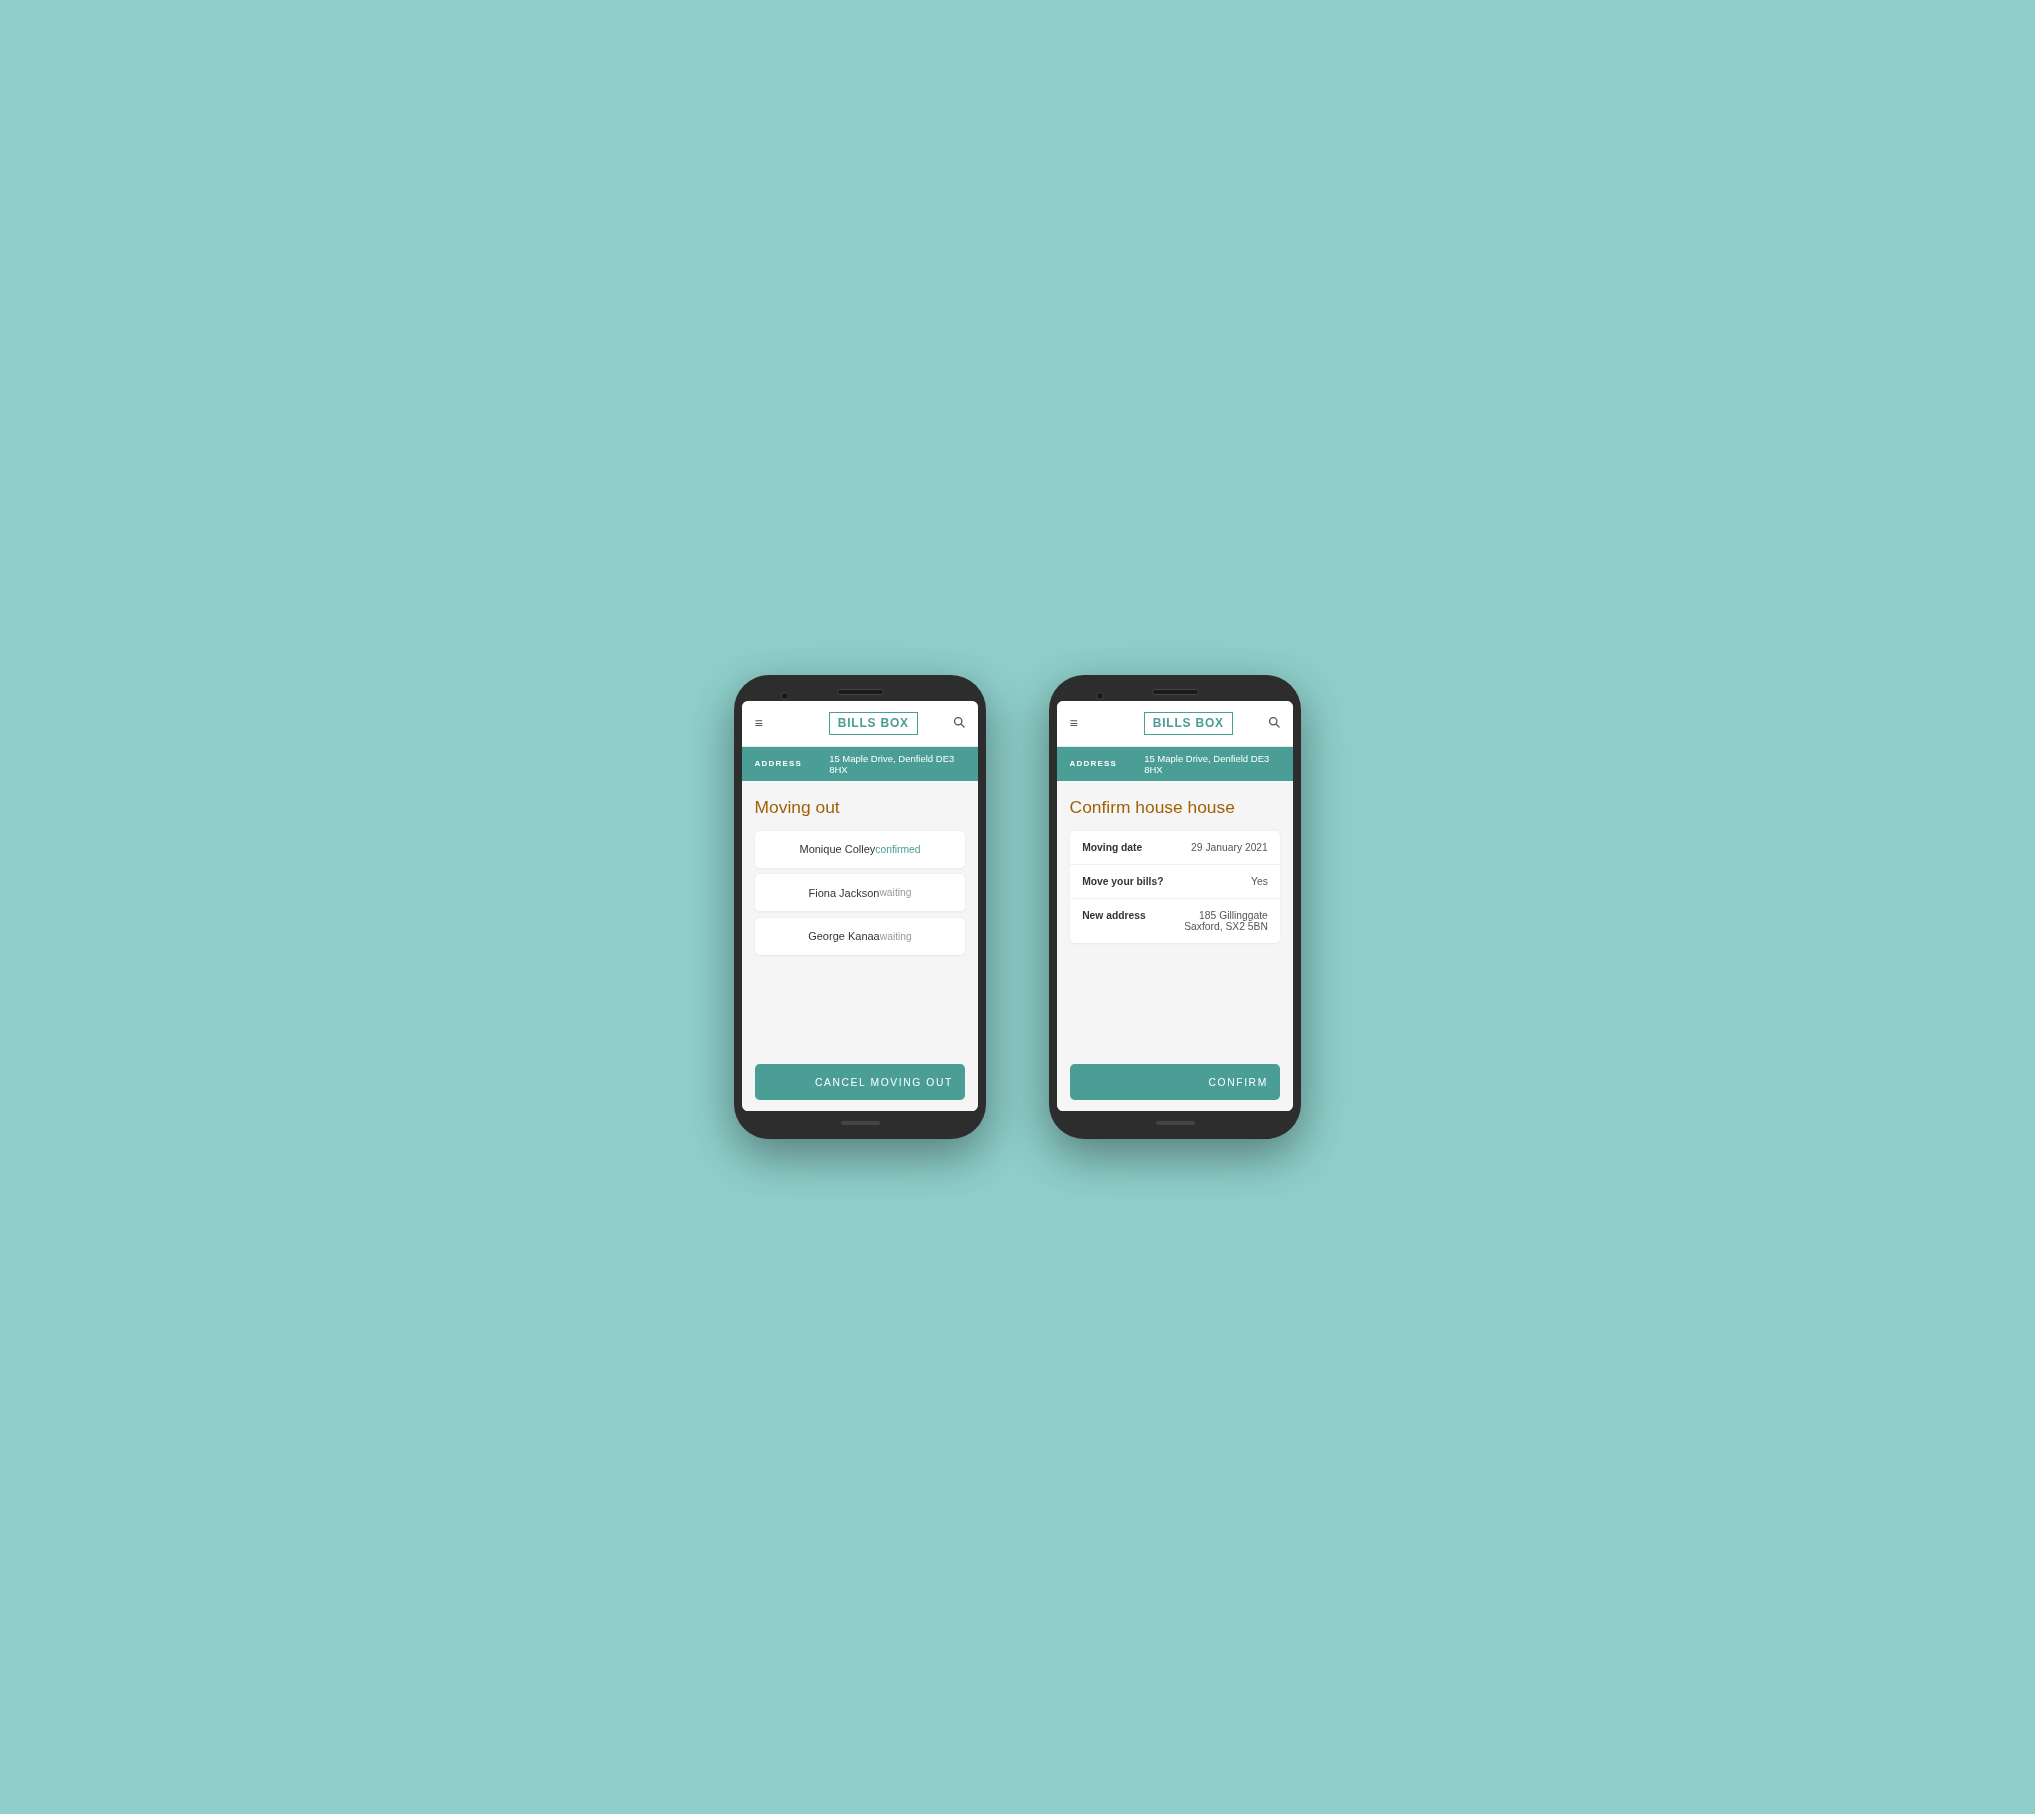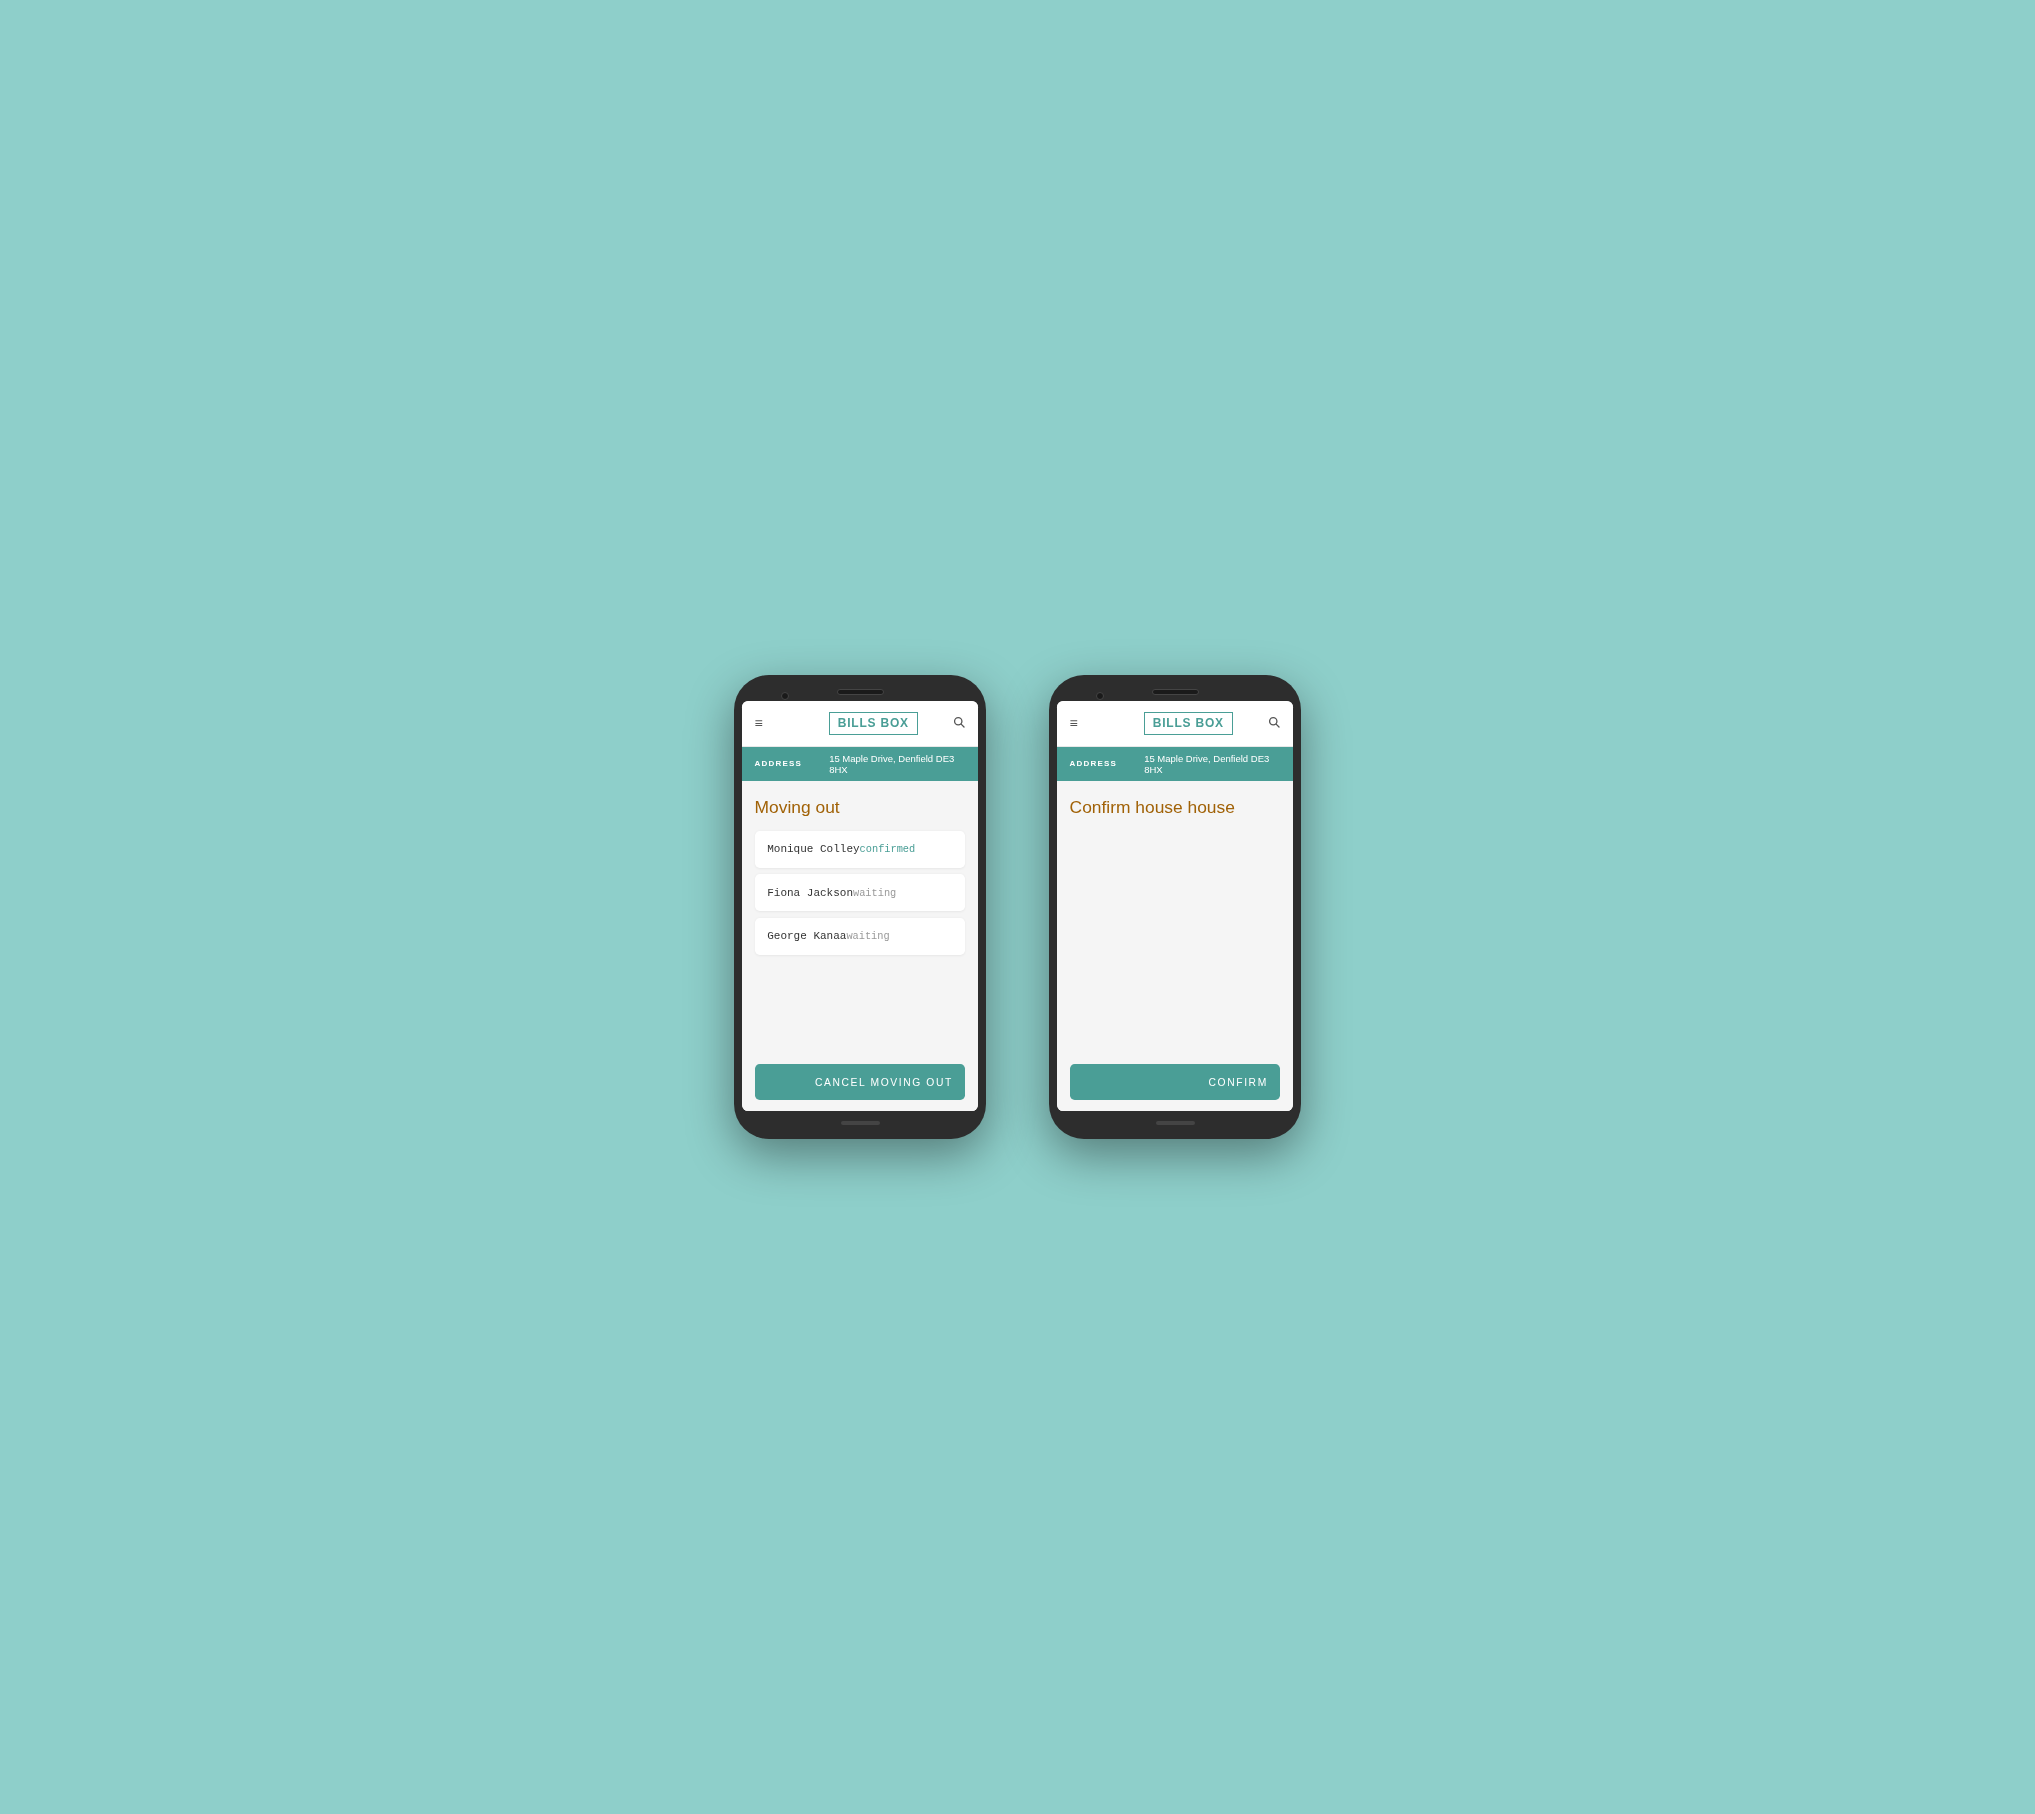--- a/index.html
+++ b/index.html
@@ -148,24 +148,23 @@
       margin-bottom: 12.6px;
     }
 
     
     .list-card {
       background: white;
       border-radius: 4.7px;
       padding: 12.6px;
       margin-bottom: 6.3px;
       display: flex;
-      justify-content: flex-start;
+      justify-content: center;
       align-items: center;
       box-shadow: 0 0.8px 2.4px rgba(0,0,0,0.06);
-      font-family: Liberation Mono, monospace;
     }
 
     .list-name {
       font-size: 11px;
       color: #333;
     }
 
     .status-confirmed {
       font-size: 10.3px;
       color: #4a9e96;
@@ -305,20 +304,35 @@
       </div>
 
       <div class="address-bar">
         <span class="address-label">ADDRESS</span>
         <span class="address-value">15 Maple Drive, Denfield DE3 8HX</span>
       </div>
 
       <div class="screen-content">
         <h1 class="screen-title">Confirm house house</h1>
 
+        <div class="detail-card">
+          <div class="detail-row">
+            <span class="detail-label">Moving date</span>
+            <span class="detail-value">29 January 2021</span>
+          </div>
+          <div class="detail-row">
+            <span class="detail-label">Move your bills?</span>
+            <span class="detail-value">Yes</span>
+          </div>
+          <div class="detail-row">
+            <span class="detail-label">New address</span>
+            <span class="detail-value" style="white-space: pre-line;">185 Gillinggate
+Saxford, SX2 5BN</span>
+          </div>
+        </div>
       </div>
 
       <div class="screen-footer">
         <button class="action-button">CONFIRM</button>
       </div>
     </div>
 
     <div class="phone-bottom-bar"></div>
   </div>
 

